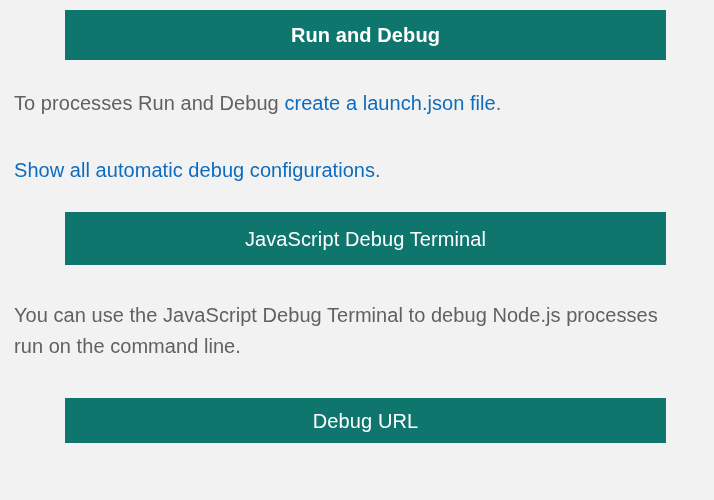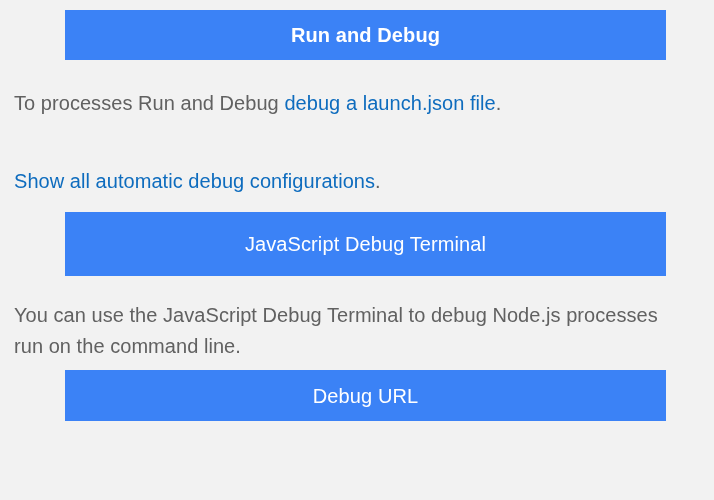--- a/index.html
+++ b/index.html
@@ -19,77 +19,77 @@
   .panel {
     position: absolute;
     inset: 0;
     background: #f2f2f2;
   }
 
   .debug-button {
     position: absolute;
     left: 65px;
     width: 601px;
-    background: #3b82f6;
+    background: #0f766e;
     color: #ffffff;
     border: none;
     padding: 0;
     margin: 0;
     display: flex;
     align-items: center;
     justify-content: center;
     font-family: "Liberation Sans", sans-serif;
     font-size: 20px;
     line-height: 1;
     letter-spacing: 0.1px;
     cursor: pointer;
     box-sizing: border-box;
     text-align: center;
     white-space: nowrap;
   }
   .debug-button.bold { font-weight: bold; }
 
   #btn-run-and-debug      { top: 10px;  height: 50px; }
-  #btn-javascript-debug-terminal { top: 212px; height: 64px; }
-  #btn-debug-url          { top: 370px; height: 51px; }
+  #btn-javascript-debug-terminal { top: 212px; height: 53px; }
+  #btn-debug-url          { top: 398px; height: 45px; }
 
   .para {
     position: absolute;
     left: 14px;
     width: 672px;
     color: #616161;
     font-size: 20px;
     line-height: 31px;
     font-family: "Liberation Sans", sans-serif;
     letter-spacing: 0.05px;
   }
 
   #para-customize   { top: 88px; }
-  #para-show-all    { top: 155px; margin-top: 11px; }
+  #para-show-all    { top: 155px; }
   #para-terminal-help { top: 300px; }
 
   .link {
     color: #0e6cbe;
     text-decoration: none;
     cursor: pointer;
   }
 
   .gray { color: #616161; }
 </style>
 </head>
 <body>
 
 <div class="panel">
 
   <button class="debug-button bold" id="btn-run-and-debug">
     <span>Run and Debug</span>
   </button>
 
   <div class="para" id="para-customize">
-    <span>To processes Run and Debug </span><a class="link" href="#">debug a launch.json file</a><span class="gray">.</span>
+    <span>To processes Run and Debug </span><a class="link" href="#">create a launch.json file</a><span class="gray">.</span>
   </div>
 
   <div class="para" id="para-show-all"><a class="link" href="#">Show all automatic debug configurations</a><span class="gray">.</span>
   </div>
 
   <button class="debug-button" id="btn-javascript-debug-terminal">
     <span>JavaScript Debug Terminal</span>
   </button>
 
   <div class="para" id="para-terminal-help">You can use the JavaScript Debug Terminal to debug Node.js processes run on the command line.</div>

